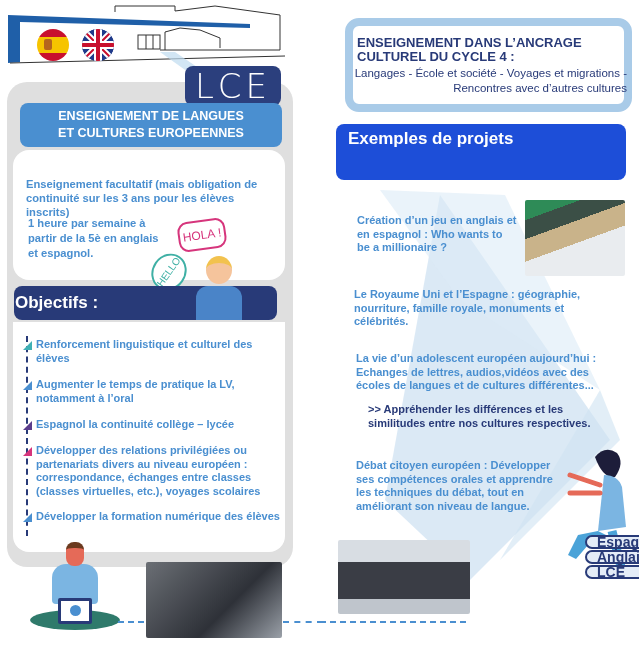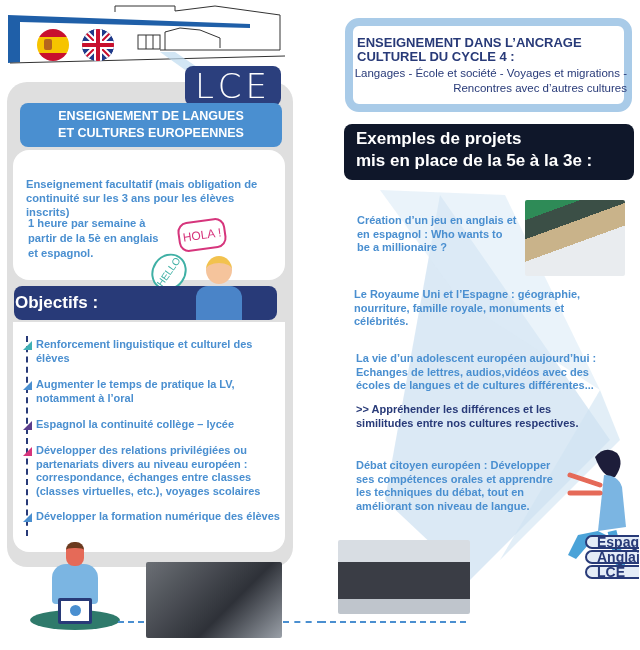--- a/index.html
+++ b/index.html
@@ -46,24 +46,24 @@
   .photo-bottom { left: 146px; top: 562px; width: 136px; height: 76px; }
   .photo-class { left: 525px; top: 200px; width: 100px; height: 76px; background: linear-gradient(160deg, #2e8b57 0 18%, #3b4f46 18% 35%, #c9b38a 35% 55%, #e9ecef 55%); }
   .photo-group { left: 338px; top: 540px; width: 132px; height: 74px; background: linear-gradient(180deg, #d8dde3 0 30%, #3a3d45 30% 80%, #bfc5cc 80%); }
 
   .dash { border-top: 2px dashed #4a8fd0; height: 0; }
 
   
   .cycle-box { left: 345px; top: 18px; width: 287px; height: 94px; border: 8px solid #a9cbe8; border-radius: 14px; background: #fff; }
   .cycle-title { left: 357px; top: 36px; width: 270px; color: #283a78; font-size: 13px; font-weight: bold; line-height: 14px; }
   .cycle-sub { left: 352px; top: 66px; width: 275px; color: #283a78; font-size: 11.5px; text-align: right; line-height: 15px; }
-  .ex-bar { left: 344px; top: 124px; width: 290px; height: 56px; background: #0f172a; border-radius: 8px; color: #fff; font-size: 17px; font-weight: bold; padding: 4px 12px; line-height: 22px; }
+  .ex-bar { left: 336px; top: 124px; width: 290px; height: 56px; background: #1d4ed8; border-radius: 8px; color: #fff; font-size: 17px; font-weight: bold; padding: 4px 12px; line-height: 22px; }
   .beam { left: 0; top: 0; width: 640px; height: 650px; pointer-events: none; }
   .rtxt { color: #4a8fd0; font-size: 11px; font-weight: bold; line-height: 13.5px; }
-  .dark { color: #283a78; }
+  .dark { color: #283a78; margin-left: 12px; }
 
   
   .girl { left: 560px; top: 445px; width: 78px; height: 140px; }
   .books { left: 585px; top: 535px; width: 54px; }
   .book { height: 14px; margin-bottom: 1px; border-radius: 7px 0 0 7px; border: 2px solid #283a78; border-right: none; background: #e4ecf7; color: #283a78; font-size: 14px; font-weight: bold; padding-left: 10px; line-height: 10px; }
 </style>
 </head>
 <body>
 
 <svg class="abs building" viewBox="0 0 300 70">
@@ -149,21 +149,20 @@
   <polygon points="380,190 505,195 600,390 460,300" fill="#dcebf6" opacity="0.6"></polygon>
   <polygon points="600,390 620,440 500,560" fill="#cfe2f1" opacity="0.6"></polygon>
 </svg>
 
 <div class="abs cycle-box"></div>
 <div class="abs cycle-title">ENSEIGNEMENT DANS L’ANCRAGE CULTUREL DU CYCLE 4 :</div>
 <div class="abs cycle-sub">Langages - École et société - Voyages et migrations - Rencontres avec d’autres cultures</div>
 
 <div class="abs ex-bar">
   <div>Exemples de projets</div>
-  <div>mis en place de la 5e à la 3e :</div>
 </div>
 
 <div class="abs rtxt" style="left:357px; top:214px; width:160px;">Création d’un jeu en anglais et en espagnol : Who wants to be a millionaire ?</div>
 <div class="abs photo photo-class"></div>
 <div class="abs rtxt" style="left:354px; top:288px; width:250px;">Le Royaume Uni et l’Espagne :  géographie, nourriture, famille royale, monuments et célébrités.</div>
 <div class="abs rtxt" style="left:356px; top:352px; width:250px;">La vie d’un adolescent européen aujourd’hui : Echanges de lettres, audios,vidéos avec des écoles de langues et de cultures différentes...</div>
 <div class="abs rtxt dark" style="left:356px; top:403px; width:250px;">&gt;&gt; Appréhender les différences et les similitudes entre nos cultures respectives.</div>
 <div class="abs rtxt" style="left:356px; top:459px; width:210px;">Débat citoyen européen : Développer ses compétences orales et apprendre les techniques du débat, tout en améliorant son niveau de langue.</div>
 
 <div class="abs photo photo-group"></div>

